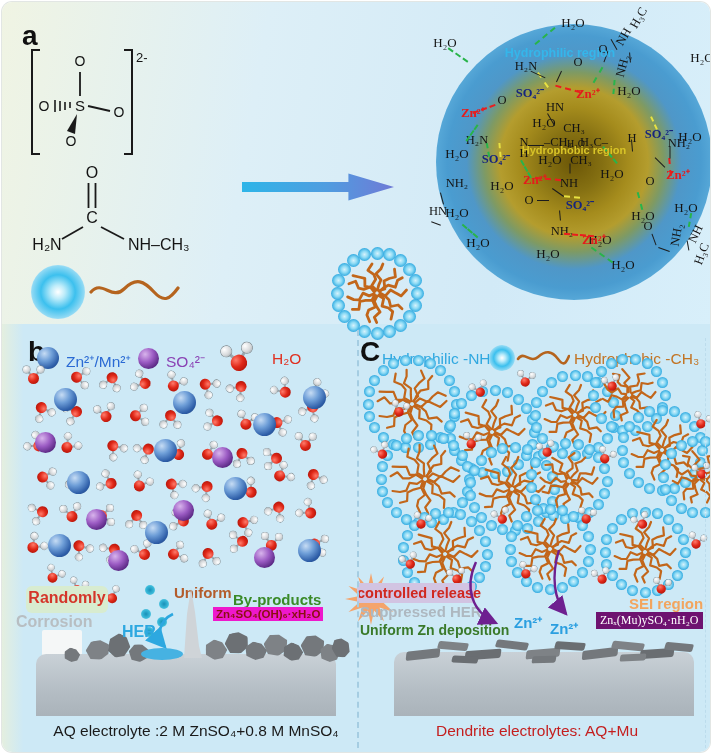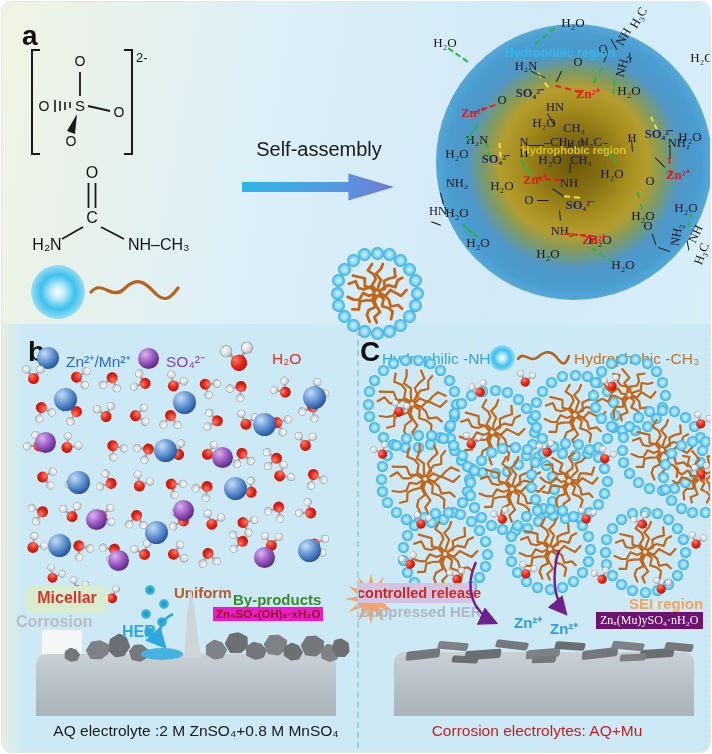--- a/index.html
+++ b/index.html
@@ -98,21 +98,20 @@
       <text x="17" y="90" font-size="16" text-anchor="middle">H₂N</text>
       <line x1="71" y1="67" x2="94" y2="79" stroke="#1a1a1a" stroke-width="1.8"></line>
       <text x="98" y="90" font-size="16">NH–CH₃</text>
     </svg>
 
     <div class="abs glow" style="left:29px;top:263px;width:54px;height:54px"></div>
     <svg class="abs" style="left:86px;top:277px" width="92" height="24">
       <path d="M3,13 C14,0 24,22 36,10 S56,2 66,13 S82,20 90,9" fill="none" stroke="#b5641e" stroke-width="3.2" stroke-linecap="round"></path>
     </svg>
 
-    <div class="lbl sa-text" style="left:317px;top:147px">Self-assembly</div>
     <div class="sa-arrow"></div>
 
     <div class="bigcircle"></div>
     <div id="annosA" class="grp">
         <div class="lbl t-w" style="left: 443px; top: 41px;">H₂O</div>
         <div class="lbl t-w" style="left: 571px; top: 21px;">H₂O</div>
         <div class="lbl t-w" style="left: 700px; top: 56px;">H₂O</div>
         <div class="lbl t-w" style="left: 627px; top: 89px;">H₂O</div>
         <div class="lbl t-w" style="left: 688px; top: 135px;">H₂O</div>
         <div class="lbl t-w" style="left: 455px; top: 152px;">H₂O</div>
@@ -679,21 +678,21 @@
     <div class="abs" style="left:139px;top:646px;width:42px;height:12px;border-radius:50%;background:#46b2e2"></div>
     <div id="bubblesB" class="grp">
         <div class="bubble" style="left: 143px; top: 583px; width: 10px; height: 10px;"></div>
         <div class="bubble" style="left: 157px; top: 597px; width: 10px; height: 10px;"></div>
         <div class="bubble" style="left: 139px; top: 607px; width: 10px; height: 10px;"></div>
         <div class="bubble" style="left: 155px; top: 615px; width: 10px; height: 10px;"></div>
         <div class="bubble" style="left: 142px; top: 625px; width: 10px; height: 10px;"></div>
       </div>
 
     <div class="boxlbl" style="left:24px;top:584px;width:82px;height:24px;background:#d8ecd0;border-radius:6px;
-         text-align:center;font:bold 16px 'Liberation Sans',sans-serif;color:#d4362a;padding-top:3px">Micellar</div>
+         text-align:center;font:bold 16px 'Liberation Sans',sans-serif;color:#d4362a;padding-top:3px">Randomly</div>
     <div class="boxlbl" style="left:14px;top:611px;font:bold 16px 'Liberation Sans',sans-serif;color:#b8bec2">Corrosion</div>
     <div class="boxlbl" style="left:120px;top:621px;font:bold 16px 'Liberation Sans',sans-serif;color:#2da8e0">HER</div>
     <div class="boxlbl" style="left:172px;top:582px;font:bold 15px 'Liberation Sans',sans-serif;color:#b35c2c">Uniform</div>
     <div class="boxlbl" style="left:231px;top:589px;font:bold 15px 'Liberation Sans',sans-serif;color:#3a8a28">By-products</div>
     <div class="boxlbl" style="left:211px;top:605px;background:#ee18cc;padding:1px 3px;
          font:bold 11.5px 'Liberation Sans',sans-serif;color:#8a1010">Zn₄SO₄(OH)₆·xH₂O</div>
 
     <div class="caption" style="left:34px;top:720px;width:320px;color:#1a1a1a">AQ electrolyte :2 M ZnSO₄+0.8 M MnSO₄</div>
   </div>
 
@@ -1040,27 +1039,28 @@
         <div class="flake" style="left: 663px; top: 641px; width: 28px; height: 8px; transform: rotate(5deg) skewX(-12deg); background: rgb(116, 120, 124);"></div>
         <div class="flake" style="left: 618px; top: 652px; width: 26px; height: 7px; transform: rotate(-3deg) skewX(-12deg); background: rgb(126, 130, 134);"></div>
         <div class="flake" style="left: 450px; top: 654px; width: 26px; height: 7px; transform: rotate(3deg) skewX(-12deg); background: rgb(106, 110, 114);"></div>
         <div class="flake" style="left: 530px; top: 654px; width: 24px; height: 7px; transform: rotate(-2deg) skewX(-12deg); background: rgb(116, 120, 124);"></div>
       </div>
     <div id="starburst" class="abs" style="left: 343px; top: 571px; width: 52px; height: 52px; background: rgb(244, 164, 108); clip-path: polygon(52px 26px, 37.6px 29.1px, 48.5px 39px, 34.5px 34.5px, 39px 48.5px, 29.1px 37.6px, 26px 52px, 22.9px 37.6px, 13px 48.5px, 17.5px 34.5px, 3.5px 39px, 14.4px 29.1px, 0px 26px, 14.4px 22.9px, 3.5px 13px, 17.5px 17.5px, 13px 3.5px, 22.9px 14.4px, 26px 0px, 29.1px 14.4px, 39px 3.5px, 34.5px 17.5px, 48.5px 13px, 37.6px 22.9px);"></div>
 
     <div class="boxlbl" style="left:355px;top:581px;width:118px;background:#d2c4e2;text-align:center;
          font:bold 14.5px 'Liberation Sans',sans-serif;color:#d02820;padding:2px 0">controlled release</div>
     <div class="boxlbl" style="left:358px;top:601px;font:bold 15px 'Liberation Sans',sans-serif;color:#aeb8c0">Suppressed HER</div>
+    <div class="boxlbl" style="left:358px;top:620px;font:bold 14px 'Liberation Sans',sans-serif;color:#3a7a2a">Uniform Zn deposition</div>
     <div class="boxlbl" style="left:512px;top:610px;font:bold 15px 'Liberation Sans',sans-serif;color:#2b9fe0">Zn²⁺</div>
     <div class="boxlbl" style="left:548px;top:616px;font:bold 15px 'Liberation Sans',sans-serif;color:#2b9fe0">Zn²⁺</div>
     <div class="boxlbl" style="left:627px;top:593px;font:bold 15px 'Liberation Sans',sans-serif;color:#f2a55e">SEI region</div>
     <div class="boxlbl" style="left:594px;top:610px;background:#6e1270;padding:1px 4px;
          font:12px 'Liberation Serif',serif;color:#ffffff">Znₓ(Mu)ySO₄·nH₂O</div>
 
-    <div class="caption" style="left:385px;top:720px;width:300px;color:#c41f1f">Corrosion electrolytes: AQ+Mu</div>
+    <div class="caption" style="left:385px;top:720px;width:300px;color:#c41f1f">Dendrite electrolytes: AQ+Mu</div>
   </div>
 
   <svg class="grp" width="712" height="754" style="pointer-events:none">
     <defs>
       <marker id="mblue" markerWidth="9" markerHeight="9" refX="7" refY="4" orient="auto">
         <path d="M0,0 L8,4 L0,8 z" fill="#2da8e0"></path>
       </marker>
       <marker id="mpurple" markerWidth="9" markerHeight="9" refX="7" refY="4" orient="auto">
         <path d="M0,0 L8,4 L0,8 z" fill="#6e2090"></path>
       </marker>

